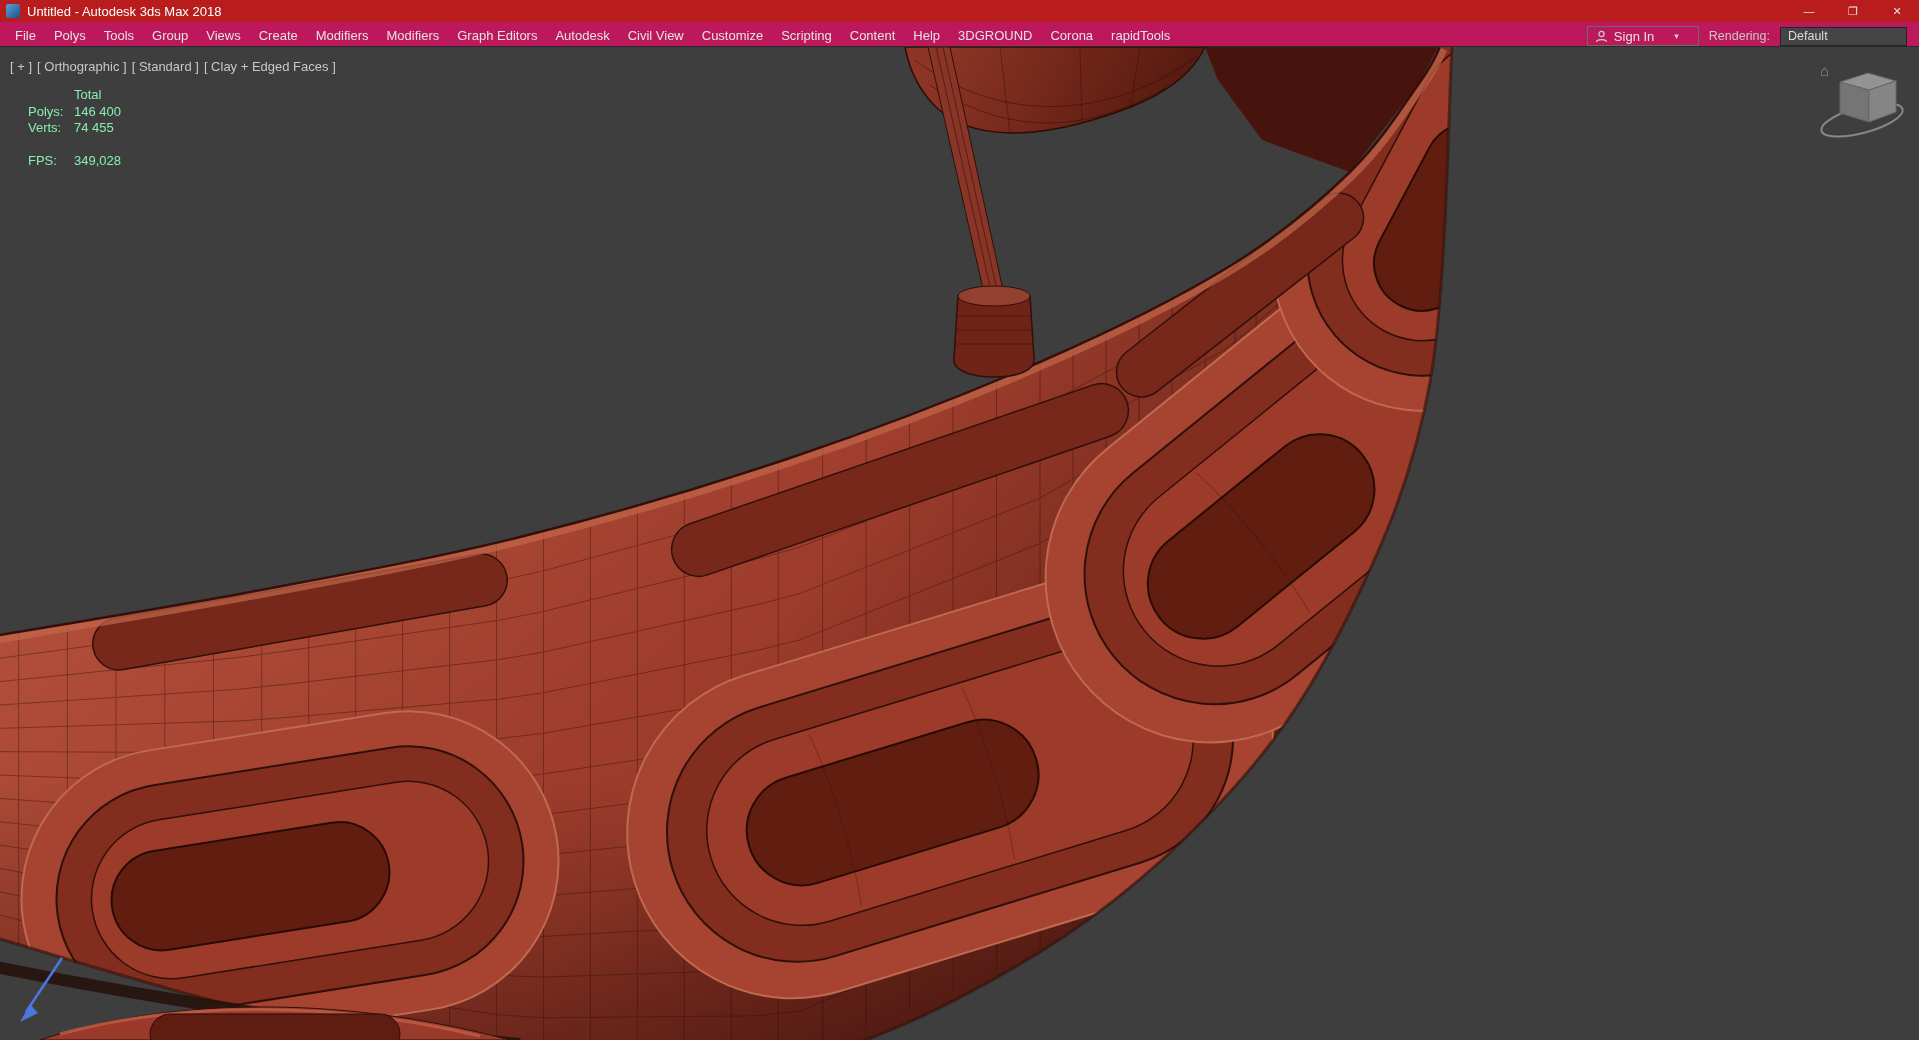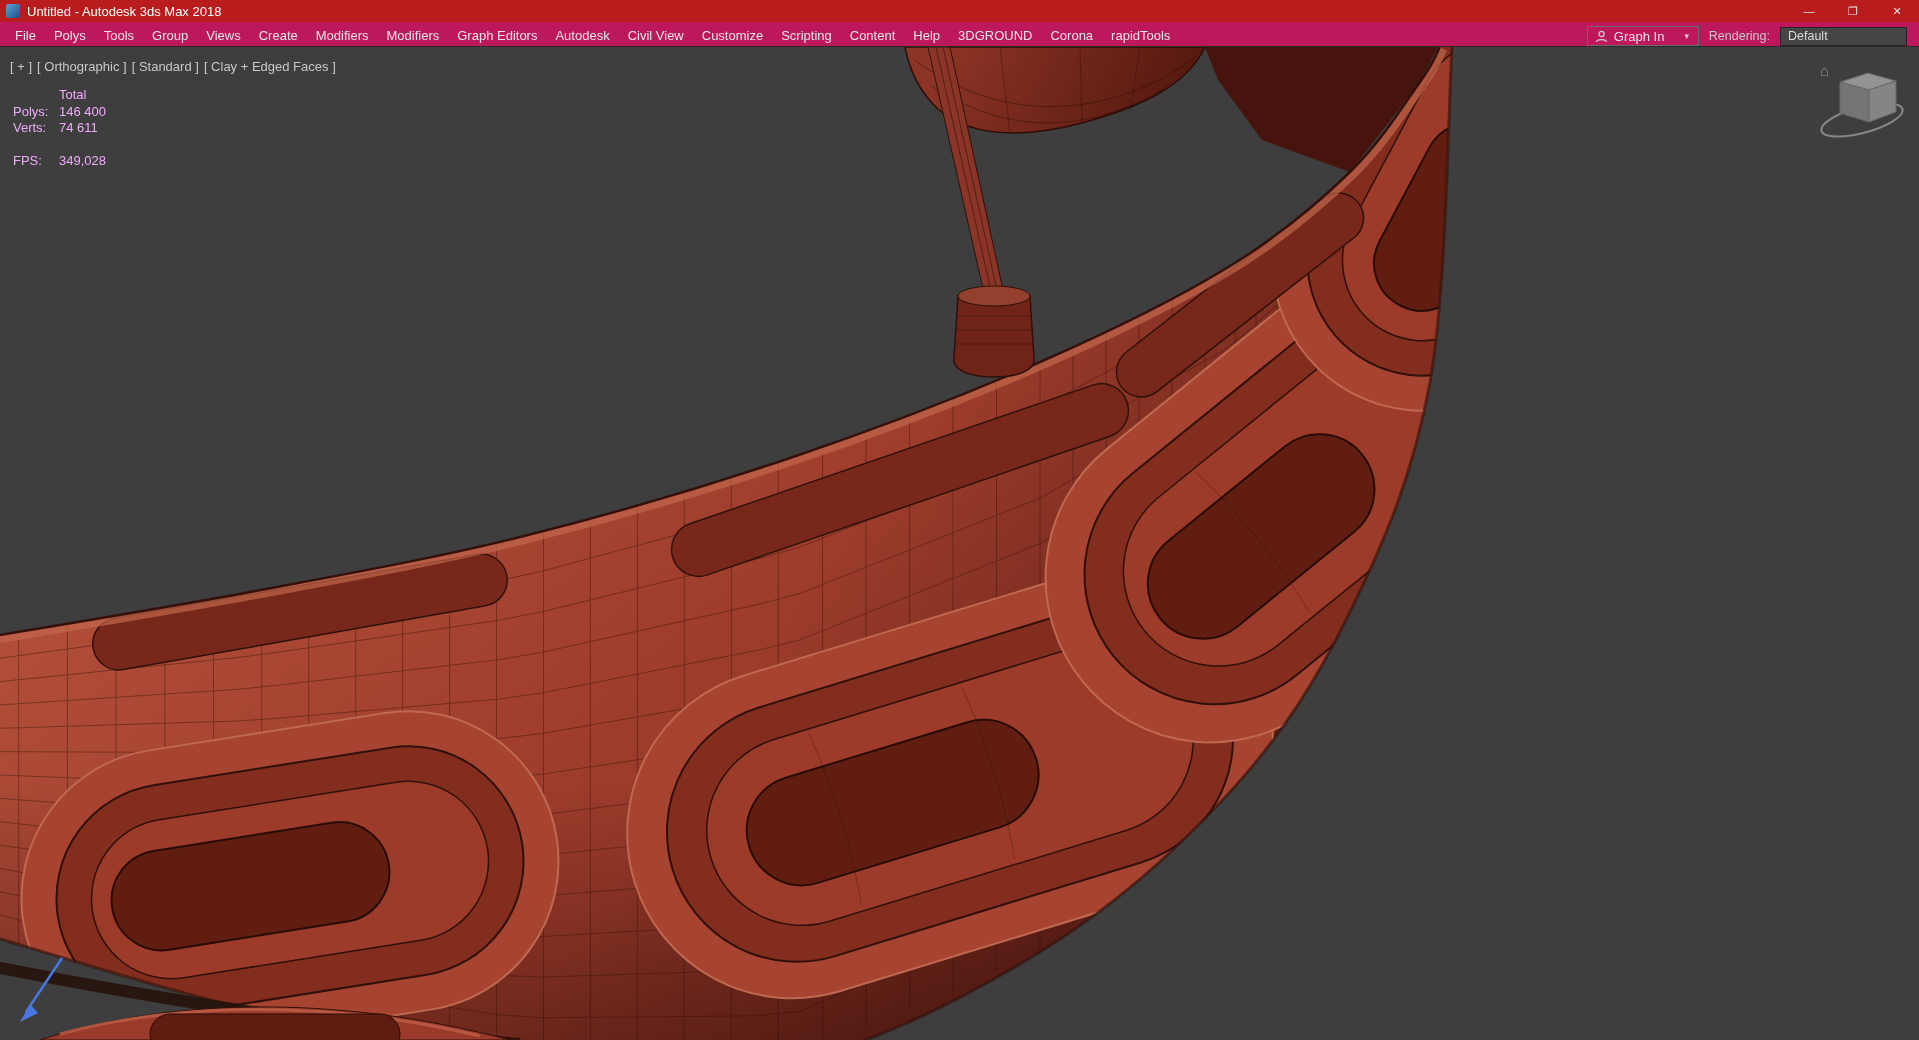--- a/index.html
+++ b/index.html
@@ -29,21 +29,21 @@
   .ws-label{color:#c9c9c9;font-size:12.5px}
   .ws-select{width:127px;height:19px;background:#454545;border:1px solid #242424;
     color:#dcdcdc;font-size:12.5px;display:flex;align-items:center;padding:0 7px}
 
   
   .viewport{position:absolute;top:47px;left:0;width:1919px;height:993px;background:#3e3e3e}
   #model-svg{position:absolute;top:0;left:0}
   .vp-label{position:absolute;top:12px;left:10px;color:#c8c8c8;font-size:13px;
     display:flex;gap:5px;z-index:5}
   .vp-label span{cursor:default}
-  .stats{position:absolute;top:40px;left:13px;color:#f0abfc;font-size:13px;
+  .stats{position:absolute;top:40px;left:28px;color:#86efac;font-size:13px;
     line-height:16.5px;z-index:5}
   .stats-row{white-space:pre}
   .stats-label{display:inline-block;width:46px}
   .stats-spacer{height:16px}
 </style>
 </head>
 <body>
 
 <div class="screen">
 
@@ -76,21 +76,21 @@
     <span class="menu-item">3DGROUND</span>
     <span class="menu-item">Corona</span>
     <span class="menu-item">rapidTools</span>
 
     <div class="menu-right">
       <div class="signin-box">
         <svg width="13" height="13" viewBox="0 0 13 13">
           <circle cx="6.5" cy="4" r="2.6" fill="none" stroke="#cfcfcf" stroke-width="1.2"></circle>
           <path d="M1.5,12 C1.5,8.8 11.5,8.8 11.5,12" fill="none" stroke="#cfcfcf" stroke-width="1.2"></path>
         </svg>
-        <span>Graph In</span>
+        <span>Sign In</span>
         <span class="signin-caret">▾</span>
       </div>
       <span class="ws-label">Rendering:</span>
       <div class="ws-select">
         <span>Default</span>
       </div>
     </div>
   </div>
 
   <div class="viewport">
@@ -277,18 +277,18 @@
     <div class="vp-label">
       <span>[ + ]</span>
       <span>[ Orthographic ]</span>
       <span>[ Standard ]</span>
       <span>[ Clay + Edged Faces ]</span>
     </div>
 
     <div class="stats">
       <div class="stats-row"><span class="stats-label"></span><span>Total</span></div>
       <div class="stats-row"><span class="stats-label">Polys:</span><span>146 400</span></div>
-      <div class="stats-row"><span class="stats-label">Verts:</span><span>74 611</span></div>
+      <div class="stats-row"><span class="stats-label">Verts:</span><span>74 455</span></div>
       <div class="stats-spacer"></div>
       <div class="stats-row"><span class="stats-label">FPS:</span><span>349,028</span></div>
     </div>
   </div>
 </div>
 
 </body></html>

